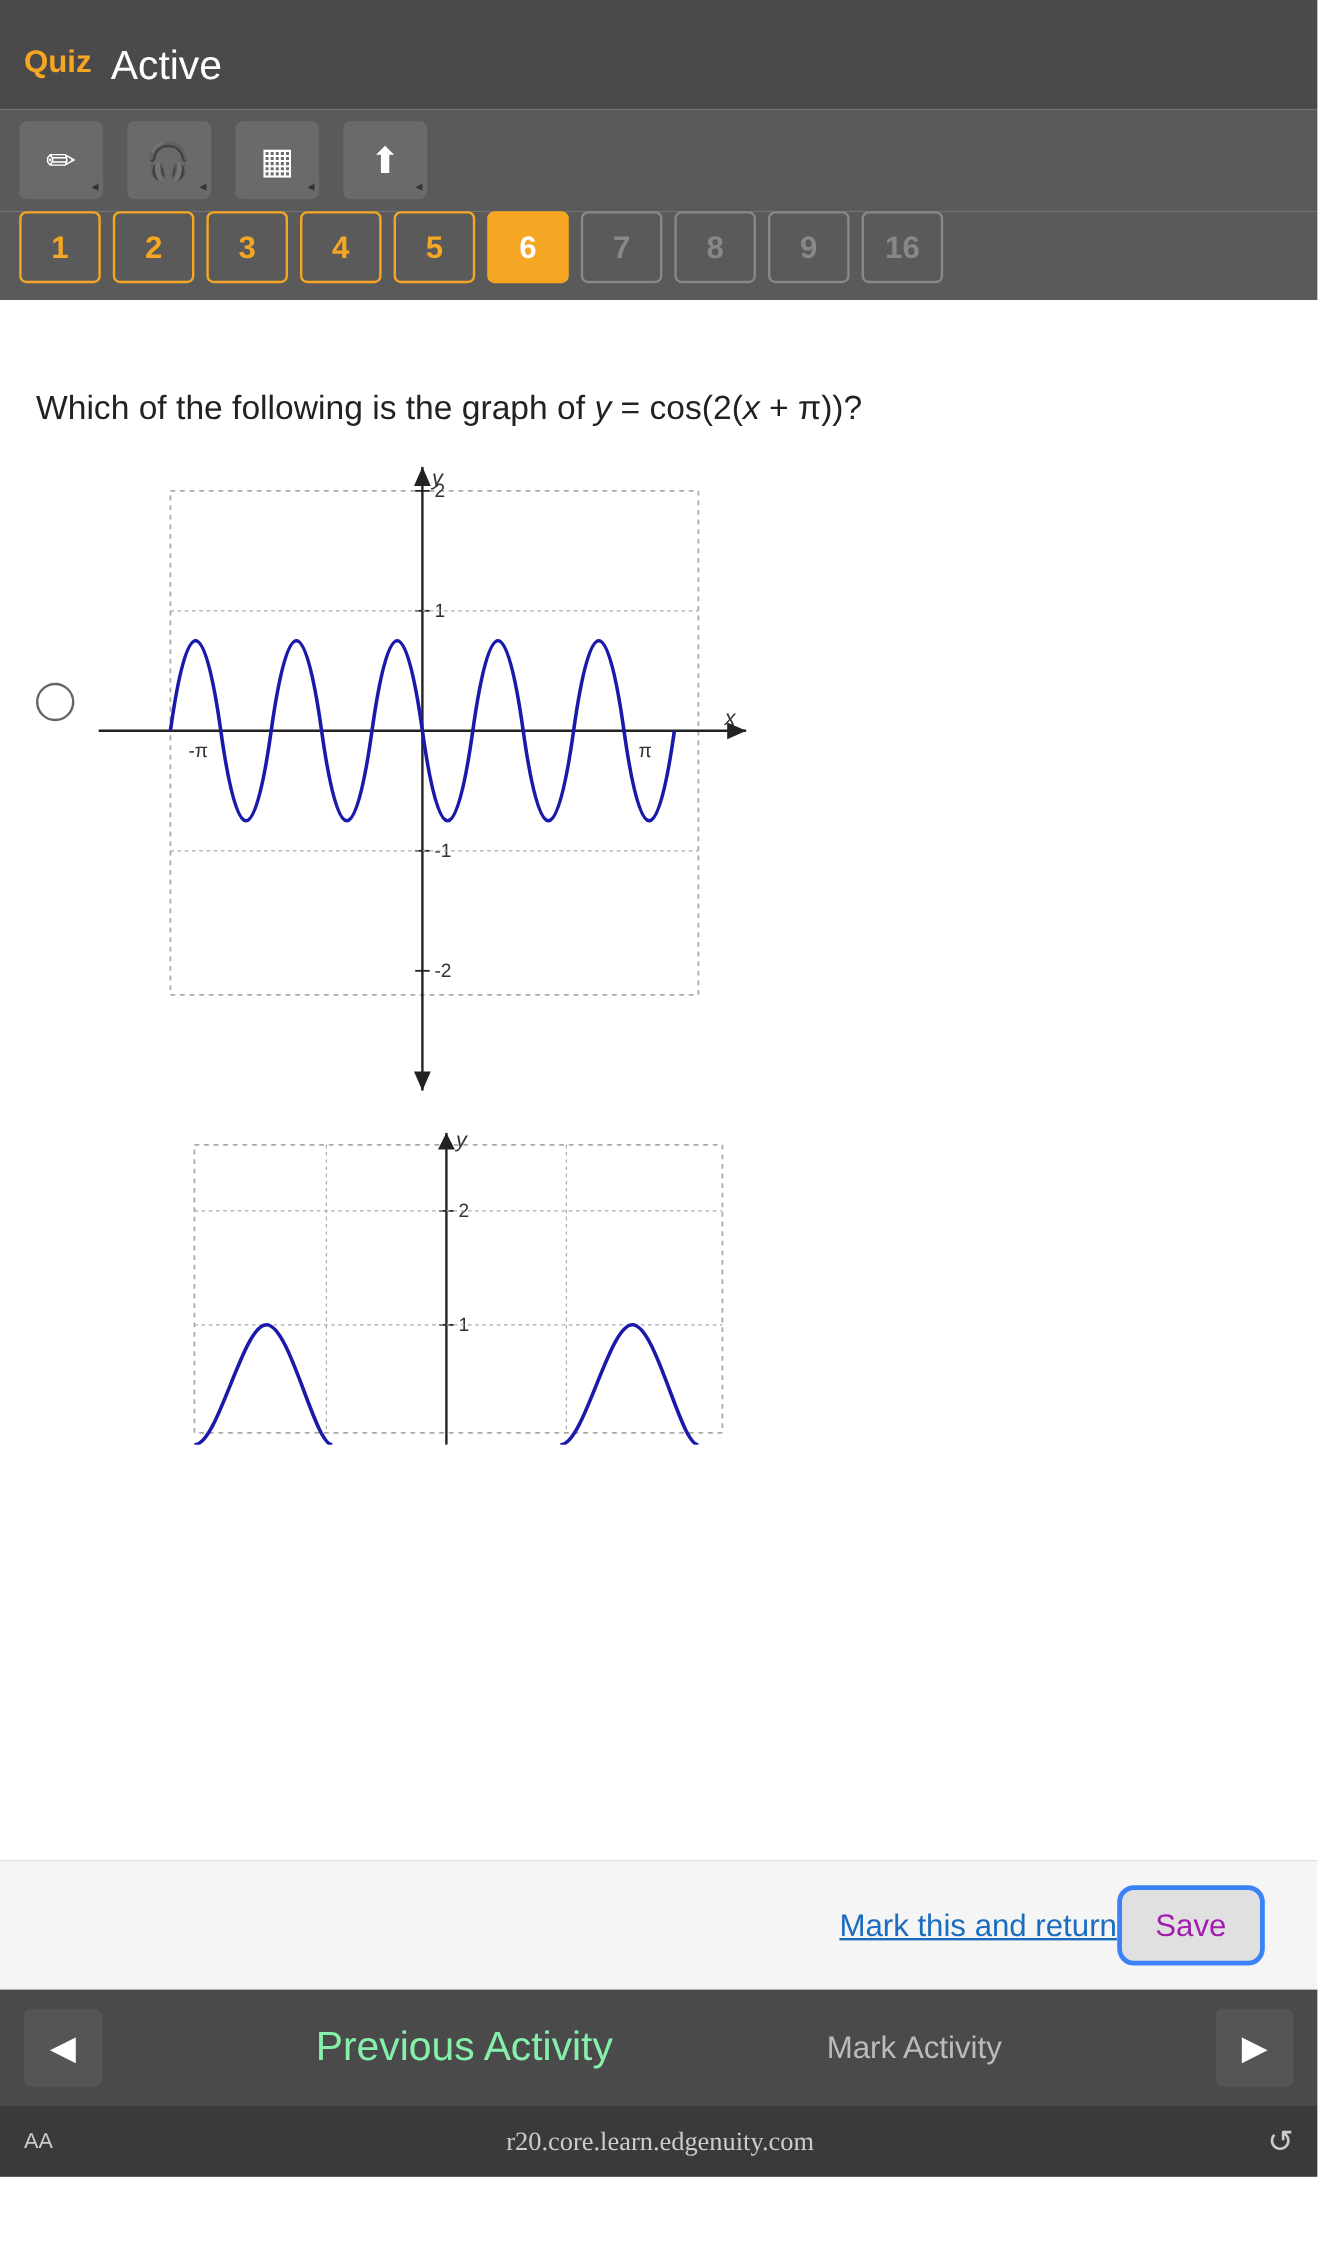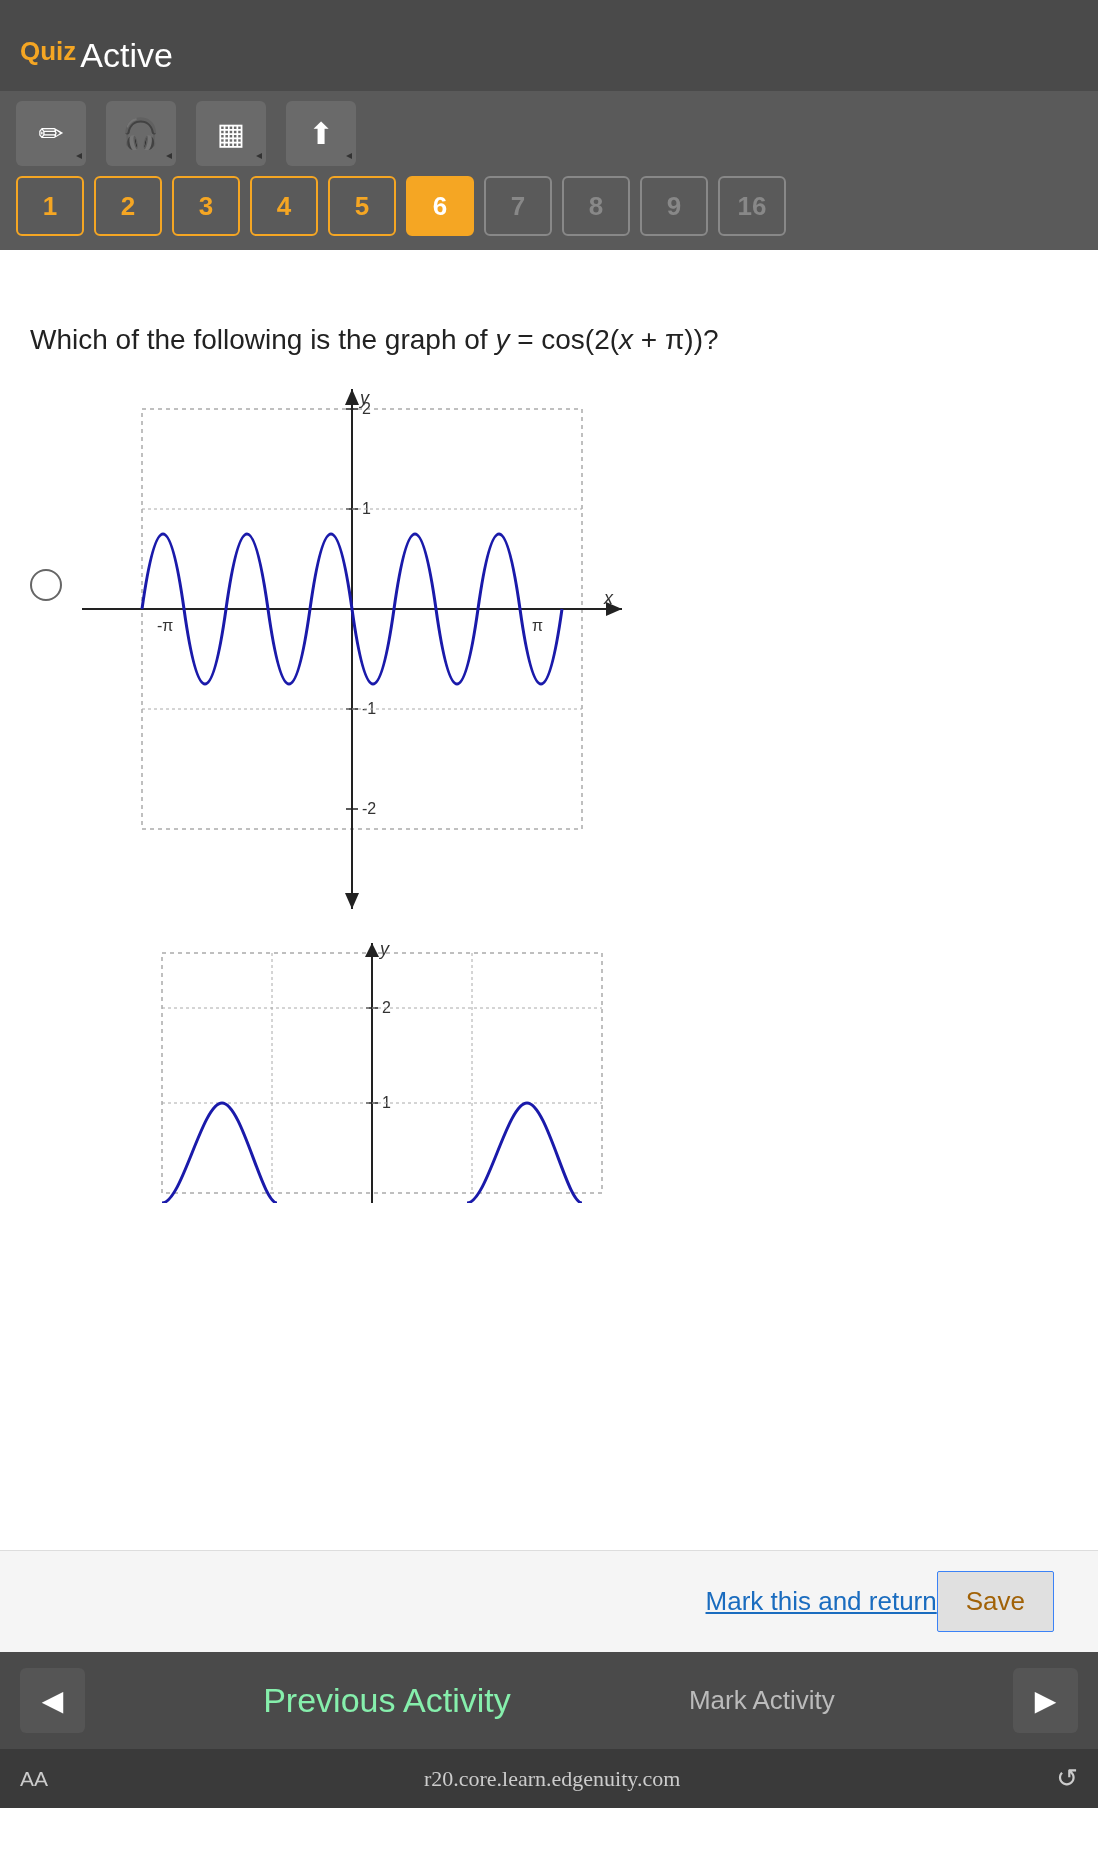--- a/index.html
+++ b/index.html
@@ -17,21 +17,21 @@
       padding: 30px 20px 16px 20px;
     }
     .header-title {
       color: #fff;
       font-size: 42px;
       font-weight: bold;
       line-height: 1.2;
     }
     .header-subtitle {
       display: flex;
-      gap: 4px;
+      gap: 16px;
       margin-top: 6px;
     }
     .header-subtitle .quiz-label {
       color: #f5a623;
       font-size: 26px;
       font-weight: bold;
     }
     .header-subtitle .active-label {
       color: #fff;
       font-size: 34px;
@@ -146,26 +146,26 @@
       justify-content: flex-end;
     }
     .mark-return-link {
       color: #1a6cbf;
       font-size: 26px;
       text-decoration: underline;
       cursor: pointer;
     }
     .save-btn {
       background: #e0e0e0;
-      border: 1px solid #3b82f6;
-      border-radius: 2px;
+      border: 4px solid #3b82f6;
+      border-radius: 14px;
       padding: 14px 28px;
       font-size: 26px;
       cursor: pointer;
-      color: #a16207;
+      color: #a21caf;
     }
 
     
     .nav-bar {
       background: #4a4a4a;
       display: flex;
       align-items: center;
       justify-content: space-between;
       padding: 16px 20px;
     }
@@ -194,21 +194,21 @@
     
     .browser-bar {
       background: #3a3a3a;
       display: flex;
       align-items: center;
       justify-content: space-between;
       padding: 14px 20px;
     }
     .browser-bar-text {
       color: #ccc;
-      font-size: 21px;
+      font-size: 18px;
     }
     .browser-bar-url {
       color: #ccc;
       font-size: 22px;
       font-family: Liberation Serif, serif;
     }
     .browser-bar-reload {
       color: #ccc;
       font-size: 26px;
       cursor: pointer;

